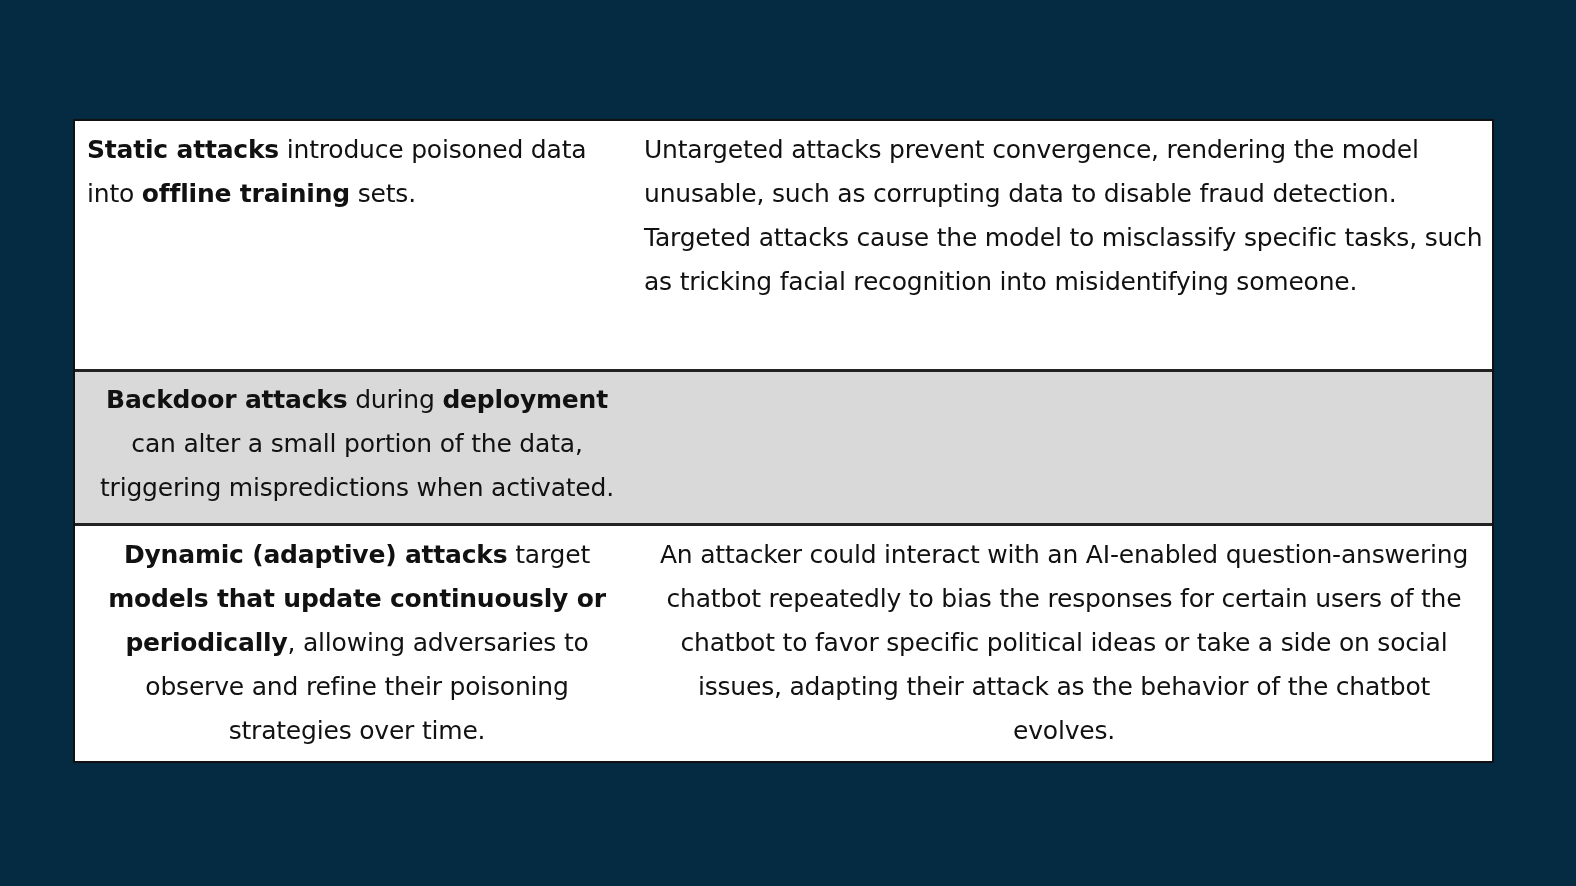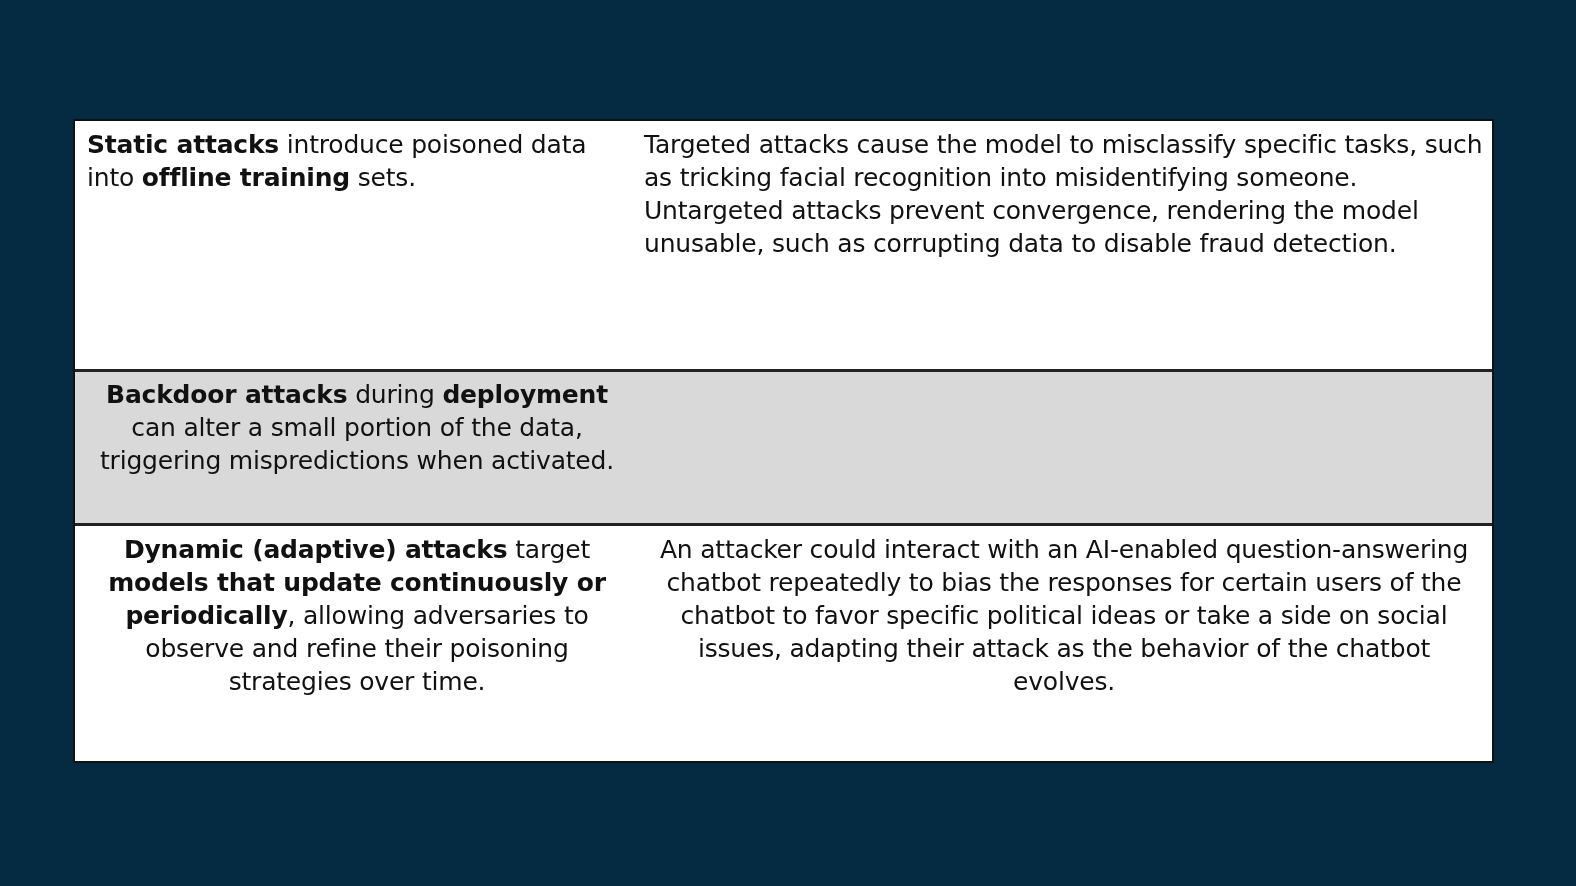--- a/index.html
+++ b/index.html
@@ -33,42 +33,42 @@
   .row.r1 { top: 0; height: 251px; background: #ffffff; border-bottom: 3px solid #222; }
   .row.r2 { top: 251px; height: 154px; background: #d9d9d9; border-bottom: 3px solid #222; }
   .row.r3 { top: 405px; bottom: 0; background: #ffffff; }
   .cell {
     position: absolute;
     top: 0;
     bottom: 0;
     box-sizing: border-box;
     color: #111;
     font-size: 25px;
-    line-height: 33px;
+    line-height: 44px;
     letter-spacing: -0.2px;
   }
   .cell.left { left: 12px; width: 540px; padding-top: 7px; }
   .cell.right { left: 569px; width: 840px; padding-top: 7px; }
   .row.r2 .cell { padding-top: 6px; text-align: center; }
   .row.r3 .cell { padding-top: 7px; text-align: center; }
   .cell p { margin: 0; }
   b { font-weight: bold; }
 </style>
 </head>
 <body>
 
 <div class="table">
 
   <div class="row r1">
     <div class="cell left">
       <p><b>Static attacks</b><span> introduce poisoned data into </span><b>offline training</b><span> sets.</span></p>
     </div>
     <div class="cell right">
+      <p>Untargeted attacks prevent convergence, rendering the model unusable, such as corrupting data to disable fraud detection.</p>
       <p>Targeted attacks cause the model to misclassify specific tasks, such as tricking facial recognition into misidentifying someone.</p>
-      <p>Untargeted attacks prevent convergence, rendering the model unusable, such as corrupting data to disable fraud detection.</p>
     </div>
   </div>
 
   <div class="row r2">
     <div class="cell left">
       <p><b>Backdoor attacks</b><span> during </span><b>deployment</b><span> can alter a small portion of the data, triggering mispredictions when activated.</span></p>
     </div>
   </div>
 
   <div class="row r3">

